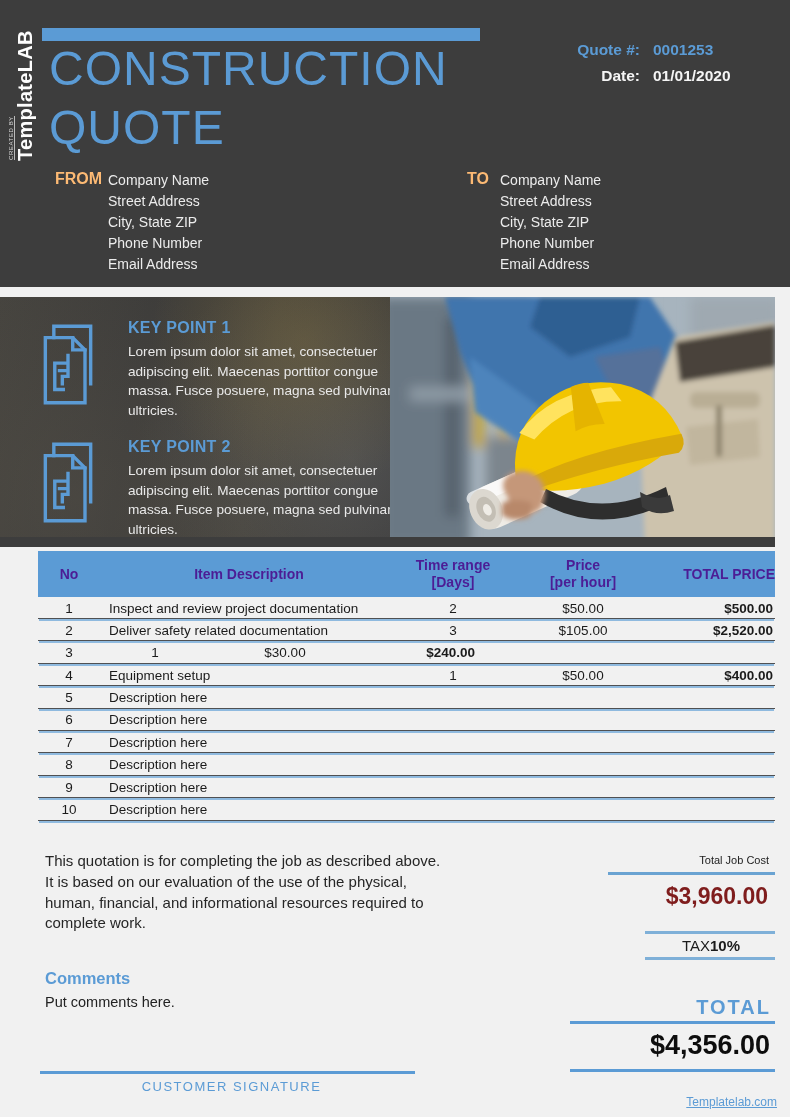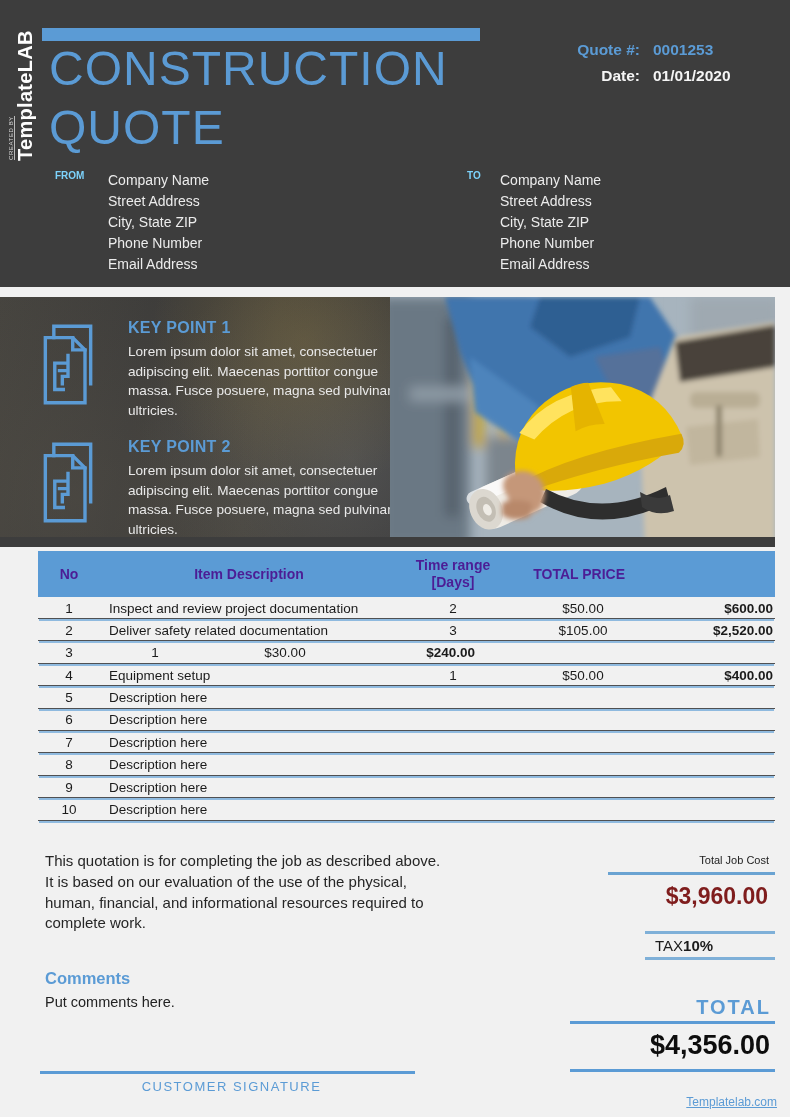--- a/index.html
+++ b/index.html
@@ -14,21 +14,21 @@
   .created-by { position:absolute; left:8px; top:160px; transform-origin:0 0; transform:rotate(-90deg);
     font-size:6px; color:#d8d8d8; letter-spacing:.6px; white-space:nowrap; border-bottom:1px solid #bbb; }
   .accent-bar { position:absolute; left:42px; top:28px; width:438px; height:13px; background:#5b9bd5; }
   .title { position:absolute; left:49px; top:39px; color:#5b9bd5; font-size:48px; font-weight:400;
     letter-spacing:1px; line-height:59px; }
   .meta { position:absolute; left:545px; top:37px; width:210px; }
   .meta-row { display:grid; grid-template-columns:1fr 102px; column-gap:13px; font-size:15.5px; font-weight:bold; line-height:26px; }
   .meta-row .m-label { text-align:right; }
   .blue-t { color:#5b9bd5; }
   .white-t { color:#f5f5f5; }
-  .addr-label { position:absolute; font-size:10px; font-weight:bold; color:#7dd3fc; top:170px; }
+  .addr-label { position:absolute; font-size:16px; font-weight:bold; color:#fdba74; top:170px; }
   .addr-label.from { left:55px; }
   .addr-label.to { left:467px; }
   .addr-lines { position:absolute; top:170px; font-size:14px; color:#ececec; line-height:21px; }
   .addr-lines.from { left:108px; }
   .addr-lines.to { left:500px; }
 
   
   .feature { position:absolute; left:0; top:297px; width:790px; height:250px; background:#f1f1f1; }
   .feature-left { position:absolute; left:0; top:0; width:390px; height:250px;
     background:
@@ -58,21 +58,21 @@
     border-bottom:1px solid #4f5052; box-shadow:0 3px 0 -1px #8fbadf; margin-bottom:2.4px; }
   .t-row .c-desc { text-align:left; padding-left:9px; }
   .t-row .c-total { text-align:right; font-weight:bold; padding-right:2px; }
 
   
   .note { position:absolute; left:45px; top:851px; width:404px; font-size:15px; color:#262626; line-height:20.8px; }
   .tjc-block { position:absolute; left:608px; top:854px; width:167px; border-bottom:3px solid #6aa3d2;
     font-size:11px; color:#222; text-align:right; padding:0 6px 6px 0; }
   .tjc-value { position:absolute; left:575px; top:883px; width:193px; text-align:right; font-size:23px; font-weight:bold; color:#7f1d1d; }
   .tax-box { position:absolute; left:645px; top:931px; width:130px; border-top:3px solid #7fb0d8; border-bottom:3px solid #7fb0d8;
-    display:flex; justify-content:flex-start; align-items:center; padding:3px 8px 3px 10px; font-size:15px; color:#1c1c1c; }
+    display:flex; justify-content:center; align-items:center; padding:3px 8px 3px 10px; font-size:15px; color:#1c1c1c; }
   .tax-box .tax-val { font-weight:bold; }
   .comments-title { position:absolute; left:45px; top:969px; font-size:16.5px; font-weight:bold; color:#5b9bd5; }
   .comments-text { position:absolute; left:45px; top:994px; font-size:14.5px; color:#222; }
   .total-label { position:absolute; left:575px; top:996px; width:196px; text-align:right; font-size:20px; font-weight:bold;
     color:#5b9bd5; letter-spacing:2px; }
   .total-line-a { position:absolute; left:570px; top:1021px; width:205px; border-top:3px solid #5b9bd5; }
   .total-value { position:absolute; left:560px; top:1030px; width:210px; text-align:right; font-size:27px; font-weight:bold; color:#0d0d0d; }
   .total-line-b { position:absolute; left:570px; top:1069px; width:205px; border-top:3px solid #5b9bd5; }
   .sig-line { position:absolute; left:40px; top:1071px; width:375px; border-top:3px solid #5b9bd5; }
   .sig-label { position:absolute; left:44px; top:1079px; width:375px; text-align:center; font-size:13px; color:#5b9bd5; letter-spacing:1.5px; }
@@ -209,29 +209,33 @@
   <div class="dark-strip"></div>
 
   <section class="t-wrap">
     <div class="t-head">
       <div class="c-no">No</div>
       <div class="c-desc">Item Description</div>
       <div class="c-time two-line">
         <div>Time range</div>
         <div>[Days]</div>
       </div>
+      <div class="c-price two-line">
+        <div>Price</div>
+        <div>[per hour]</div>
+      </div>
       <div class="c-total">TOTAL PRICE</div>
     </div>
     <div class="t-rows">
       <div class="t-row">
         <div class="c-no">1</div>
         <div class="c-desc">Inspect and review project documentation</div>
         <div class="c-time">2</div>
         <div class="c-price">$50.00</div>
-        <div class="c-total">$600.00</div>
+        <div class="c-total">$500.00</div>
       </div>
       <div class="t-row">
         <div class="c-no">2</div>
         <div class="c-desc">Deliver safety related documentation</div>
         <div class="c-time">3</div>
         <div class="c-price">$105.00</div>
         <div class="c-total">$2,520.00</div>
       </div>
       <div class="t-row">
         <div class="c-no">3</div>

